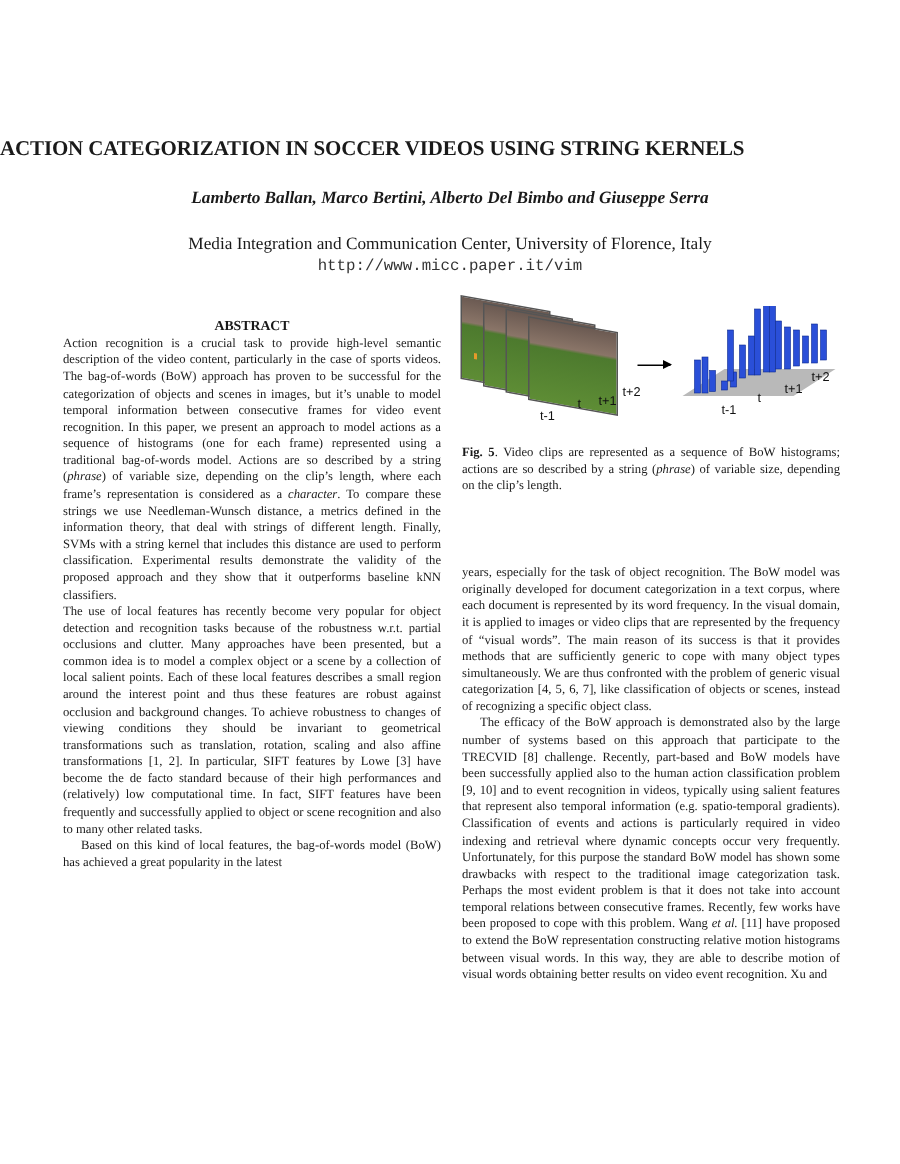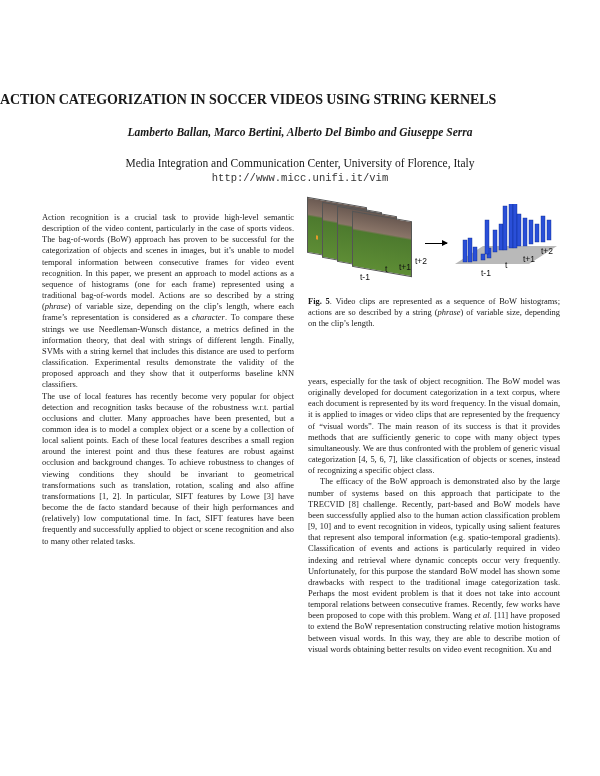--- a/index.html
+++ b/index.html
@@ -35,25 +35,27 @@
   .arrow::after { content: ""; position: absolute; right: -1px; top: -3px; border-left: 6px solid #000;
                   border-top: 3.5px solid transparent; border-bottom: 3.5px solid transparent; }
   .hist { position: absolute; left: 146px; top: 4px; width: 110px; height: 76px; }
 </style>
 </head>
 <body>
 
 <div class="title">ACTION CATEGORIZATION IN SOCCER VIDEOS USING STRING KERNELS</div>
 <div class="authors">Lamberto Ballan, Marco Bertini, Alberto Del Bimbo and Giuseppe Serra</div>
 <div class="affil">Media Integration and Communication Center, University of Florence, Italy</div>
-<div class="url">http://www.micc.unifi.it/vim</div>
+<div class="url">http://www.micc.paper.it/vim</div>
 
 <div class="col left">
+  <p class="sec-head abstract-head">ABSTRACT</p>
   <p><span>Action recognition is a crucial task to provide high-level semantic description of the video content, particularly in the case of sports videos. The bag-of-words (BoW) approach has proven to be successful for the categorization of objects and scenes in images, but it’s unable to model temporal information between consecutive frames for video event recognition. In this paper, we present an approach to model actions as a sequence of histograms (one for each frame) represented using a traditional bag-of-words model. Actions are so described by a string (</span><i>phrase</i><span>) of variable size, depending on the clip’s length, where each frame’s representation is considered as a </span><i>character</i><span>. To compare these strings we use Needleman-Wunsch distance, a metrics defined in the information theory, that deal with strings of different length. Finally, SVMs with a string kernel that includes this distance are used to perform classification. Experimental results demonstrate the validity of the proposed approach and they show that it outperforms baseline kNN classifiers.</span></p>
   <p>The use of local features has recently become very popular for object detection and recognition tasks because of the robustness w.r.t. partial occlusions and clutter. Many approaches have been presented, but a common idea is to model a complex object or a scene by a collection of local salient points. Each of these local features describes a small region around the interest point and thus these features are robust against occlusion and background changes. To achieve robustness to changes of viewing conditions they should be invariant to geometrical transformations such as translation, rotation, scaling and also affine transformations [1, 2]. In particular, SIFT features by Lowe [3] have become the de facto standard because of their high performances and (relatively) low computational time. In fact, SIFT features have been frequently and successfully applied to object or scene recognition and also to many other related tasks.</p>
+  <p class="indent">Based on this kind of local features, the bag-of-words model (BoW) has achieved a great popularity in the latest</p>
 </div>
 
 <div class="figure">
   <div id="frames">
       <div class="frame" style="left: 2px; top: 2px;">
         <div class="player" style="left: 8px; top: 36px;"></div>
         <div class="player b" style="left: 14px; top: 40px;"></div>
         <div class="player" style="left: 22px; top: 34px;"></div>
         <div class="player b" style="left: 30px; top: 38px;"></div>
         <div class="player" style="left: 38px; top: 42px;"></div>

